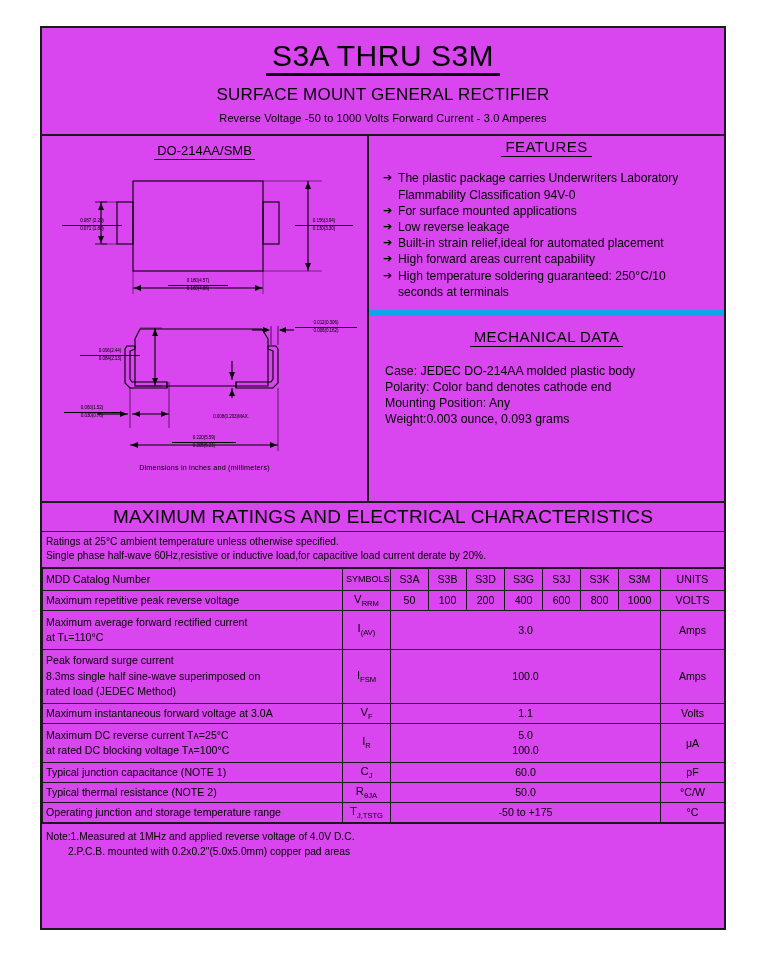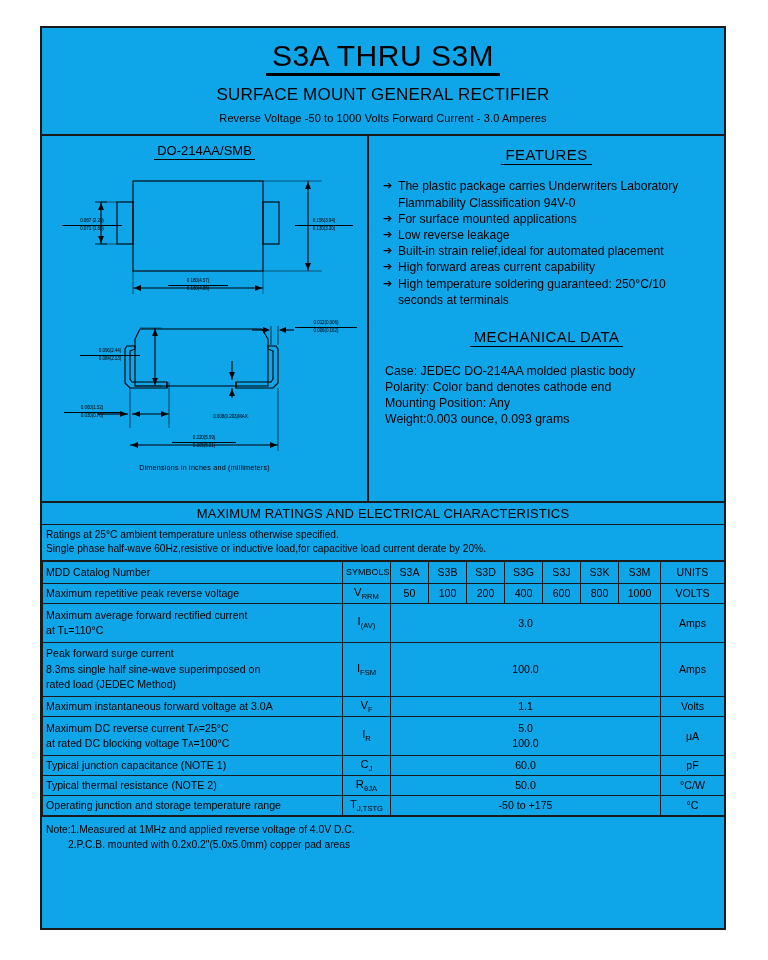--- a/index.html
+++ b/index.html
@@ -18,21 +18,21 @@
 
   
   .page {
     position: absolute;
     left: 40px;
     top: 26px;
     width: 686px;
     height: 904px;
     border: 2px solid #1a1a1a;
     box-sizing: border-box;
-    background: #0ea5e9;
+    background: #d946ef;
     display: flex;
     flex-direction: column;
   }
 
   
   .header {
     border-bottom: 2px solid #1a1a1a;
     padding: 12px 0 8px 0;
     text-align: center;
     flex: 0 0 auto;
@@ -68,22 +68,22 @@
     border-right: 2px solid #1a1a1a;
     position: relative;
   }
   .info-col {
     flex: 1 1 auto;
     display: flex;
     flex-direction: column;
   }
   .features-box {
     flex: 0 0 180px;
-    border-bottom: 4px solid #0ea5e9;
-    padding: 8px 10px 0 10px;
+    border-bottom: 6px solid #0ea5e9;
+    padding: 0 10px 0 10px;
     box-sizing: border-box;
   }
   .mech-box {
     flex: 1 1 auto;
     padding: 10px 10px 0 10px;
     box-sizing: border-box;
   }
   .boxhead {
     text-align: center;
     font-size: 15px;
@@ -150,21 +150,21 @@
     left: 0; right: 0;
     text-align: center;
     font-size: 7.2px;
     letter-spacing: 0.2px;
   }
   svg.drawing { position: absolute; left: 0; top: 0; }
 
   
   .ratings-head {
     text-align: center;
-    font-size: 13px;
+    font-size: 19px;
     padding: 3px 0 3px 0;
     border-bottom: 1px solid #1a1a1a;
     letter-spacing: 0.2px;
   }
   .ratings-note {
     font-size: 10.2px;
     line-height: 1.35;
     padding: 3px 0 4px 4px;
     border-bottom: 1px solid #1a1a1a;
   }

